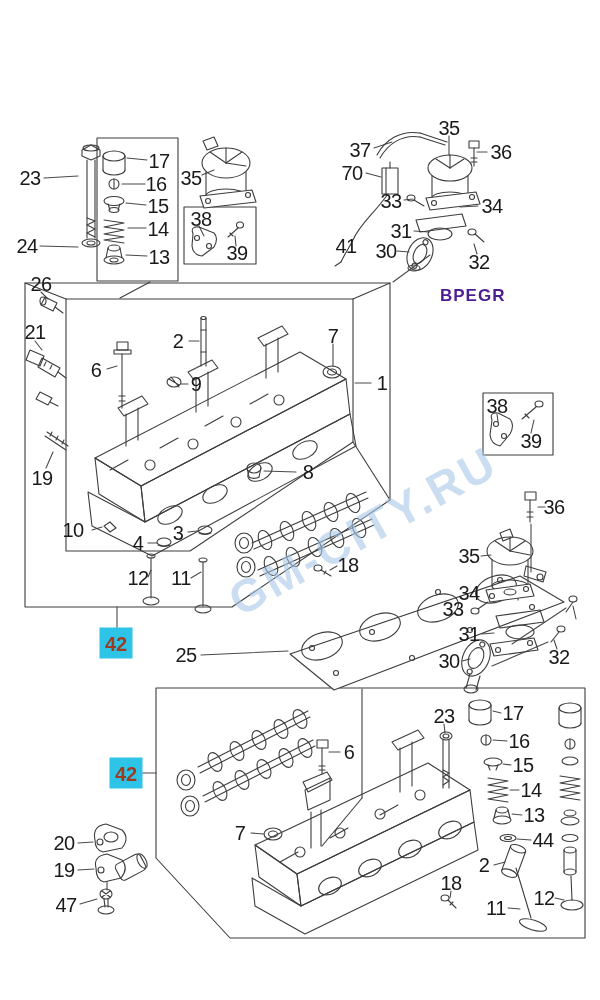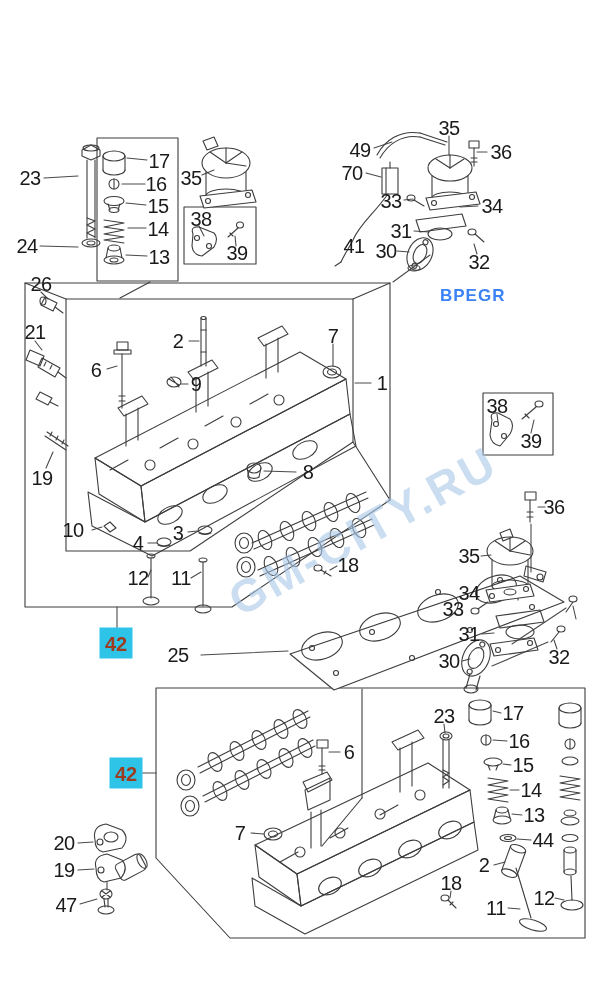--- a/index.html
+++ b/index.html
@@ -6,21 +6,21 @@
   #stage{position:relative;width:600px;height:1000px;background:#fff;overflow:hidden;
          font-family:"Liberation Sans",sans-serif;}
   #art{position:absolute;left:0;top:0;}
   .callout{position:absolute;transform:translate(-50%,-50%);
            font:500 20px/1 "Liberation Sans",sans-serif;color:#1a1a1a;
            letter-spacing:-0.5px;white-space:nowrap;}
   .chip{position:absolute;transform:translate(-50%,-50%);width:33px;height:31px;
         display:flex;align-items:center;justify-content:center;
         font:700 20px/1 "Liberation Sans",sans-serif;}
   .sysname{position:absolute;font:700 17px/1 "Liberation Sans",sans-serif;
-           color:#3b82f6;letter-spacing:1px;}
+           color:#4c1d95;letter-spacing:1px;}
   .watermark{position:absolute;left:128px;top:508px;width:470px;
              transform:rotate(-29deg);transform-origin:50% 50%;
              font:700 46px/1 "Liberation Sans",sans-serif;font-style:normal;
              color:#a9c7e7;opacity:.6;letter-spacing:3px;text-align:center;
              pointer-events:none;}
 </style>
 </head>
 <body>
 
 <div id="stage">
@@ -567,46 +567,46 @@
       <span class="callout" style="left: 30px; top: 178px;">23</span>
       <span class="callout" style="left: 27px; top: 246px;">24</span>
       <span class="callout" style="left: 159px; top: 161px;">17</span>
       <span class="callout" style="left: 156px; top: 184px;">16</span>
       <span class="callout" style="left: 158px; top: 206px;">15</span>
       <span class="callout" style="left: 158px; top: 229px;">14</span>
       <span class="callout" style="left: 159px; top: 257px;">13</span>
       <span class="callout" style="left: 191px; top: 178px;">35</span>
       <span class="callout" style="left: 201px; top: 219px;">38</span>
       <span class="callout" style="left: 237px; top: 253px;">39</span>
-      <span class="callout" style="left: 360px; top: 150px;">49</span>
+      <span class="callout" style="left: 360px; top: 150px;">37</span>
       <span class="callout" style="left: 449px; top: 128px;">35</span>
       <span class="callout" style="left: 501px; top: 152px;">36</span>
       <span class="callout" style="left: 352px; top: 173px;">70</span>
       <span class="callout" style="left: 391px; top: 201px;">33</span>
       <span class="callout" style="left: 492px; top: 206px;">34</span>
       <span class="callout" style="left: 401px; top: 231px;">31</span>
-      <span class="callout" style="left: 354px; top: 246px;">41</span>
+      <span class="callout" style="left: 346px; top: 246px;">41</span>
       <span class="callout" style="left: 386px; top: 251px;">30</span>
       <span class="callout" style="left: 479px; top: 262px;">32</span>
       <span class="callout" style="left: 41px; top: 284px; text-align: center;">26</span>
       <span class="callout" style="left: 35px; top: 332px;">21</span>
       <span class="callout" style="left: 42px; top: 478px;">19</span>
       <span class="callout" style="left: 178px; top: 341px;">2</span>
       <span class="callout" style="left: 96px; top: 370px;">6</span>
       <span class="callout" style="left: 196px; top: 384px;">9</span>
       <span class="callout" style="left: 333px; top: 336px;">7</span>
       <span class="callout" style="left: 382px; top: 383px;">1</span>
       <span class="callout" style="left: 308px; top: 472px;">8</span>
       <span class="callout" style="left: 73px; top: 530px;">10</span>
       <span class="callout" style="left: 138px; top: 543px;">4</span>
       <span class="callout" style="left: 178px; top: 533px;">3</span>
       <span class="callout" style="left: 138px; top: 578px;">12</span>
       <span class="callout" style="left: 181px; top: 578px;">11</span>
       <span class="callout" style="left: 348px; top: 565px;">18</span>
-      <span class="callout" style="left: 178px; top: 655px; text-align: center;">25</span>
+      <span class="callout" style="left: 186px; top: 655px; text-align: center;">25</span>
       <span class="callout" style="left: 497px; top: 406px;">38</span>
       <span class="callout" style="left: 531px; top: 441px;">39</span>
       <span class="callout" style="left: 554px; top: 507px;">36</span>
       <span class="callout" style="left: 469px; top: 556px;">35</span>
       <span class="callout" style="left: 469px; top: 593px;">34</span>
       <span class="callout" style="left: 453px; top: 609px;">33</span>
       <span class="callout" style="left: 577px; top: 646px; margin-left: 48px;">43</span>
       <span class="callout" style="left: 469px; top: 634px;">31</span>
       <span class="callout" style="left: 559px; top: 657px;">32</span>
       <span class="callout" style="left: 449px; top: 661px;">30</span>

